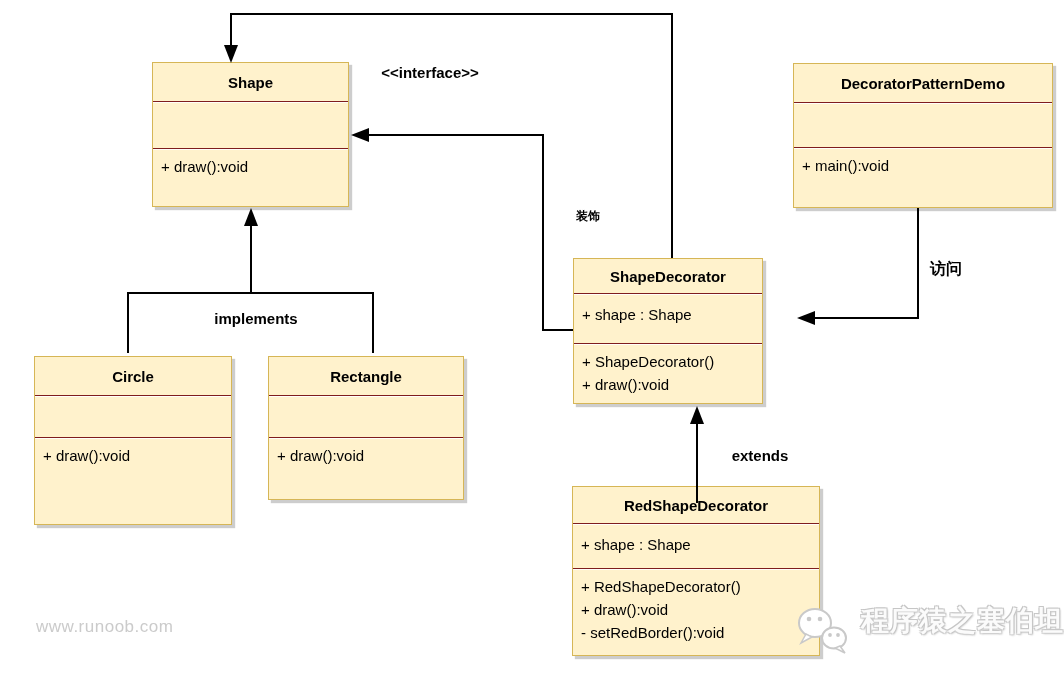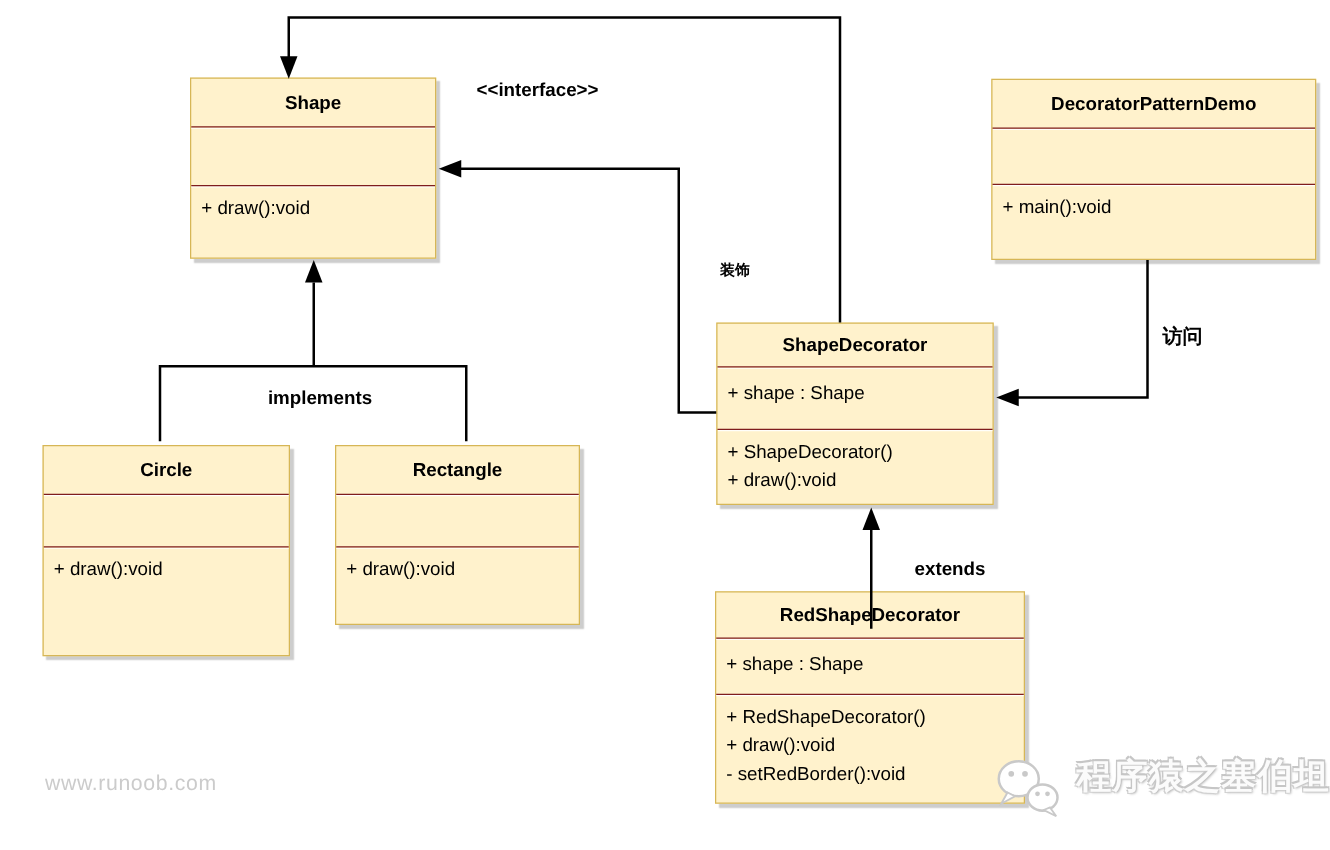--- a/index.html
+++ b/index.html
@@ -29,27 +29,27 @@
   }
   .uml-methods { flex:1; padding-top:6px; }
   .member { font-size:15px; line-height:23px; padding:0 8px; white-space:nowrap; }
   .uml-attrs .member { padding-top:9px; }
 
   
   #box-shape        { left:152px; top:62px;  width:197px; height:145px; }
   #box-shape        .uml-title { height:38px; } #box-shape .uml-attrs { height:47px; }
   #box-demo         { left:793px; top:63px;  width:260px; height:145px; }
   #box-demo         .uml-title { height:38px; } #box-demo .uml-attrs { height:45px; }
-  #box-shapedec     { left:573px; top:258px; width:222px; height:146px;justify-content:space-between; }
+  #box-shapedec     { left:573px; top:258px; width:190px; height:146px;justify-content:space-between; }
   #box-shapedec     .uml-title { height:34px; } #box-shapedec .uml-attrs { height:50px; }
   #box-circle       { left:34px;  top:356px; width:198px; height:169px; }
   #box-circle       .uml-title { height:38px; } #box-circle .uml-attrs { height:42px; }
   #box-rectangle    { left:268px; top:356px; width:196px; height:144px; }
   #box-rectangle    .uml-title { height:38px; } #box-rectangle .uml-attrs { height:42px; }
-  #box-reddec       { left:572px; top:473px; width:248px; height:170px; }
+  #box-reddec       { left:572px; top:486px; width:248px; height:170px; }
   #box-reddec       .uml-title { height:36px; } #box-reddec .uml-attrs { height:45px; }
 
   
   #connectors { position:absolute; left:0; top:0; z-index:3; pointer-events:none; }
 
   
   .edge-label { position:absolute; font-weight:bold; font-size:15px; z-index:4; white-space:nowrap; }
   #lbl-interface  { left:365px; top:64px;  width:130px; text-align:center; }
   #lbl-implements { left:196px; top:310px; width:120px; text-align:center; }
   #lbl-extends    { left:718px; top:447px; width:84px;  text-align:center; }

